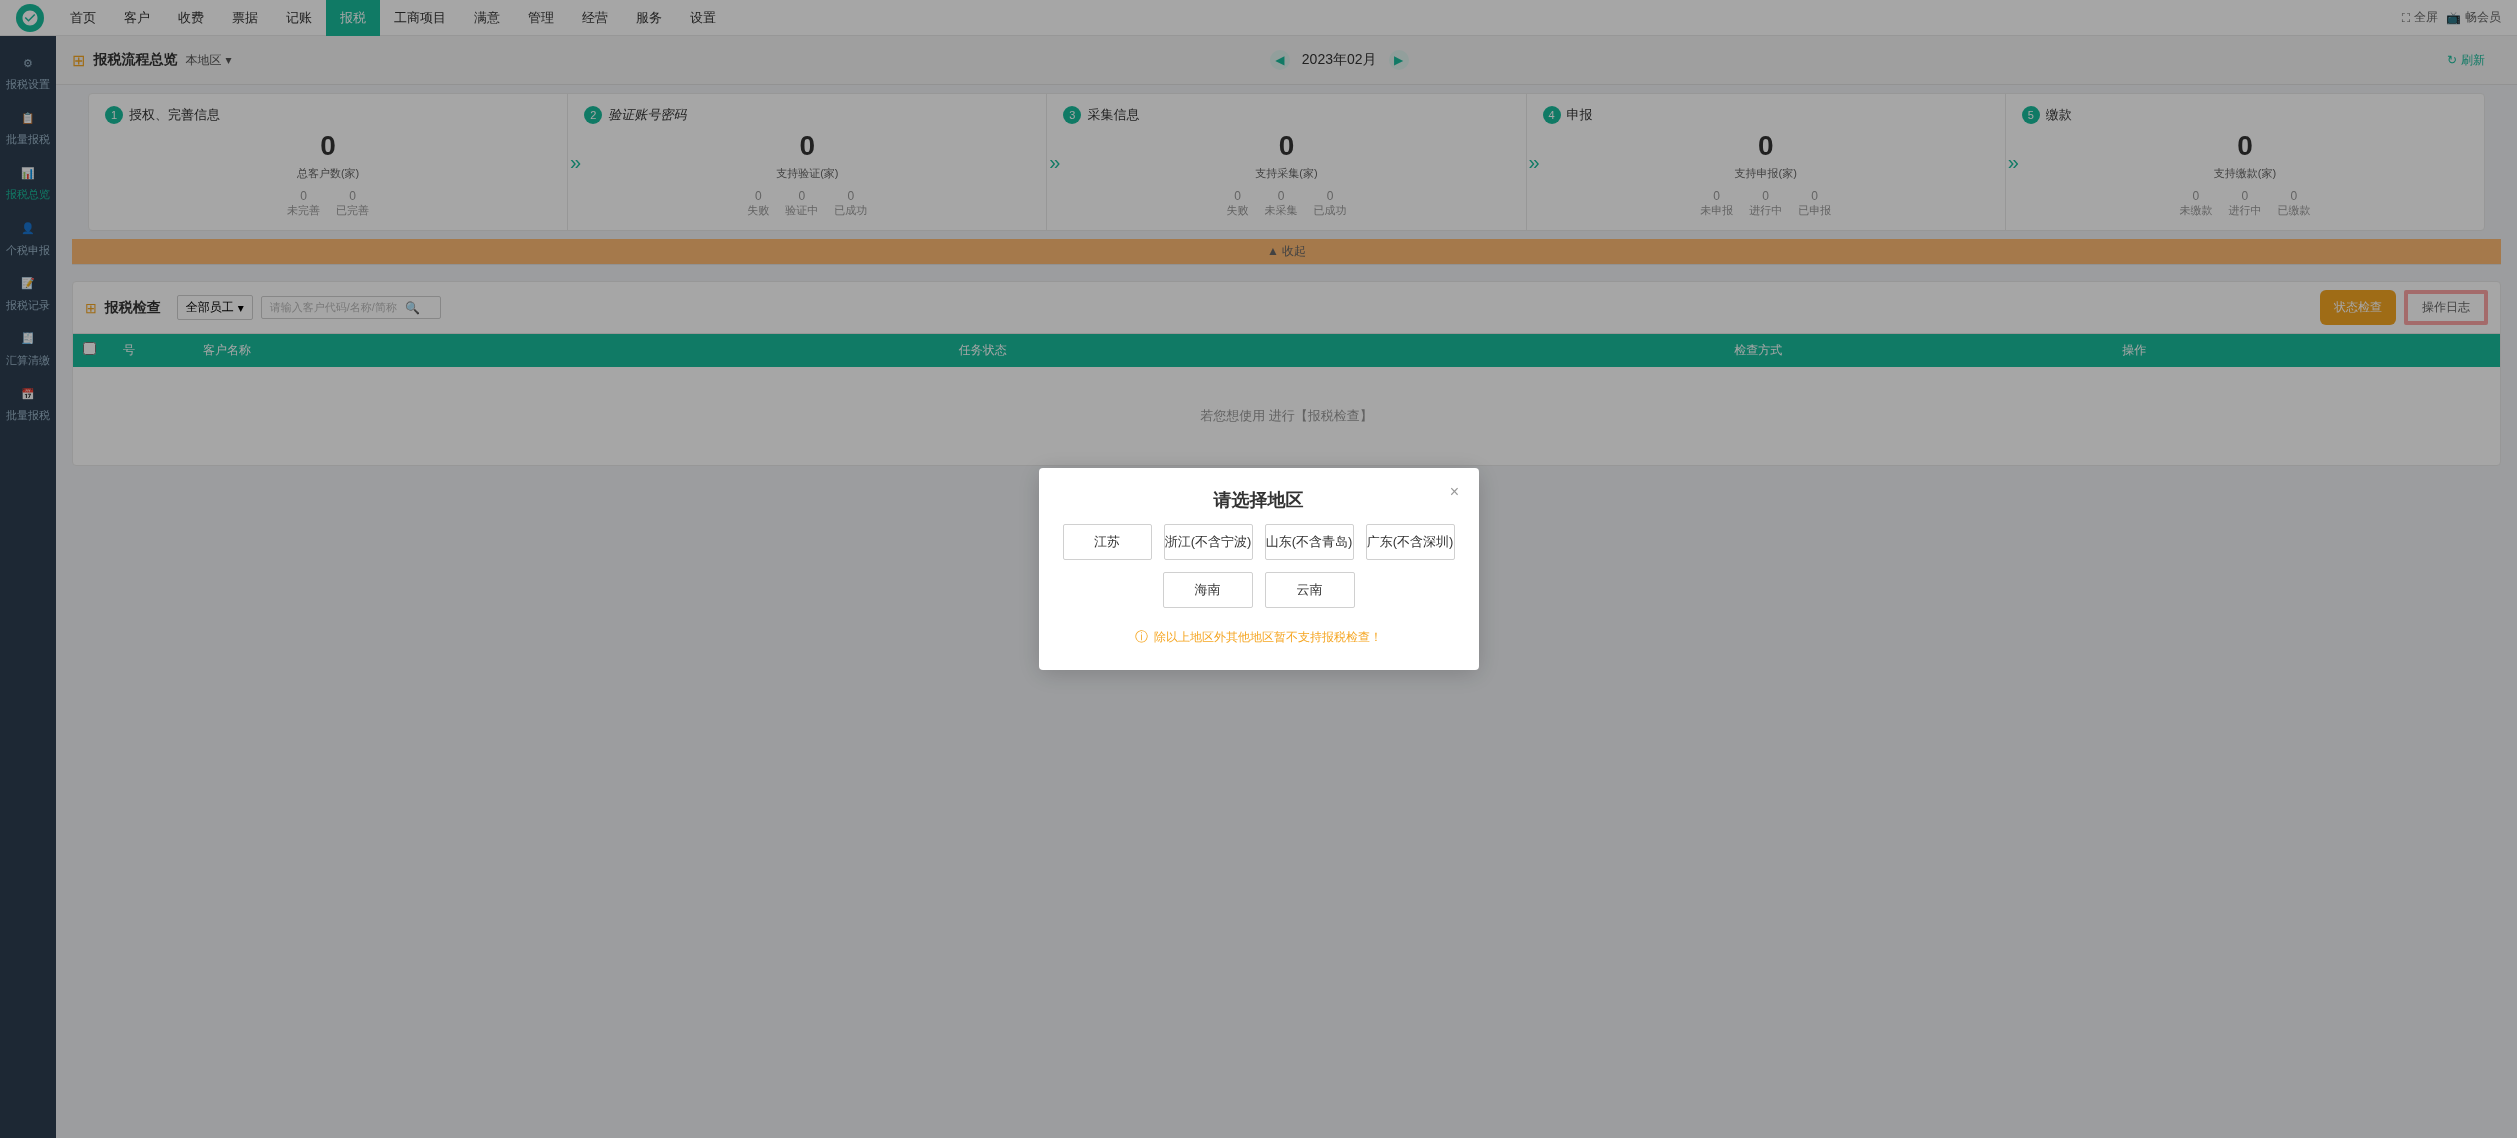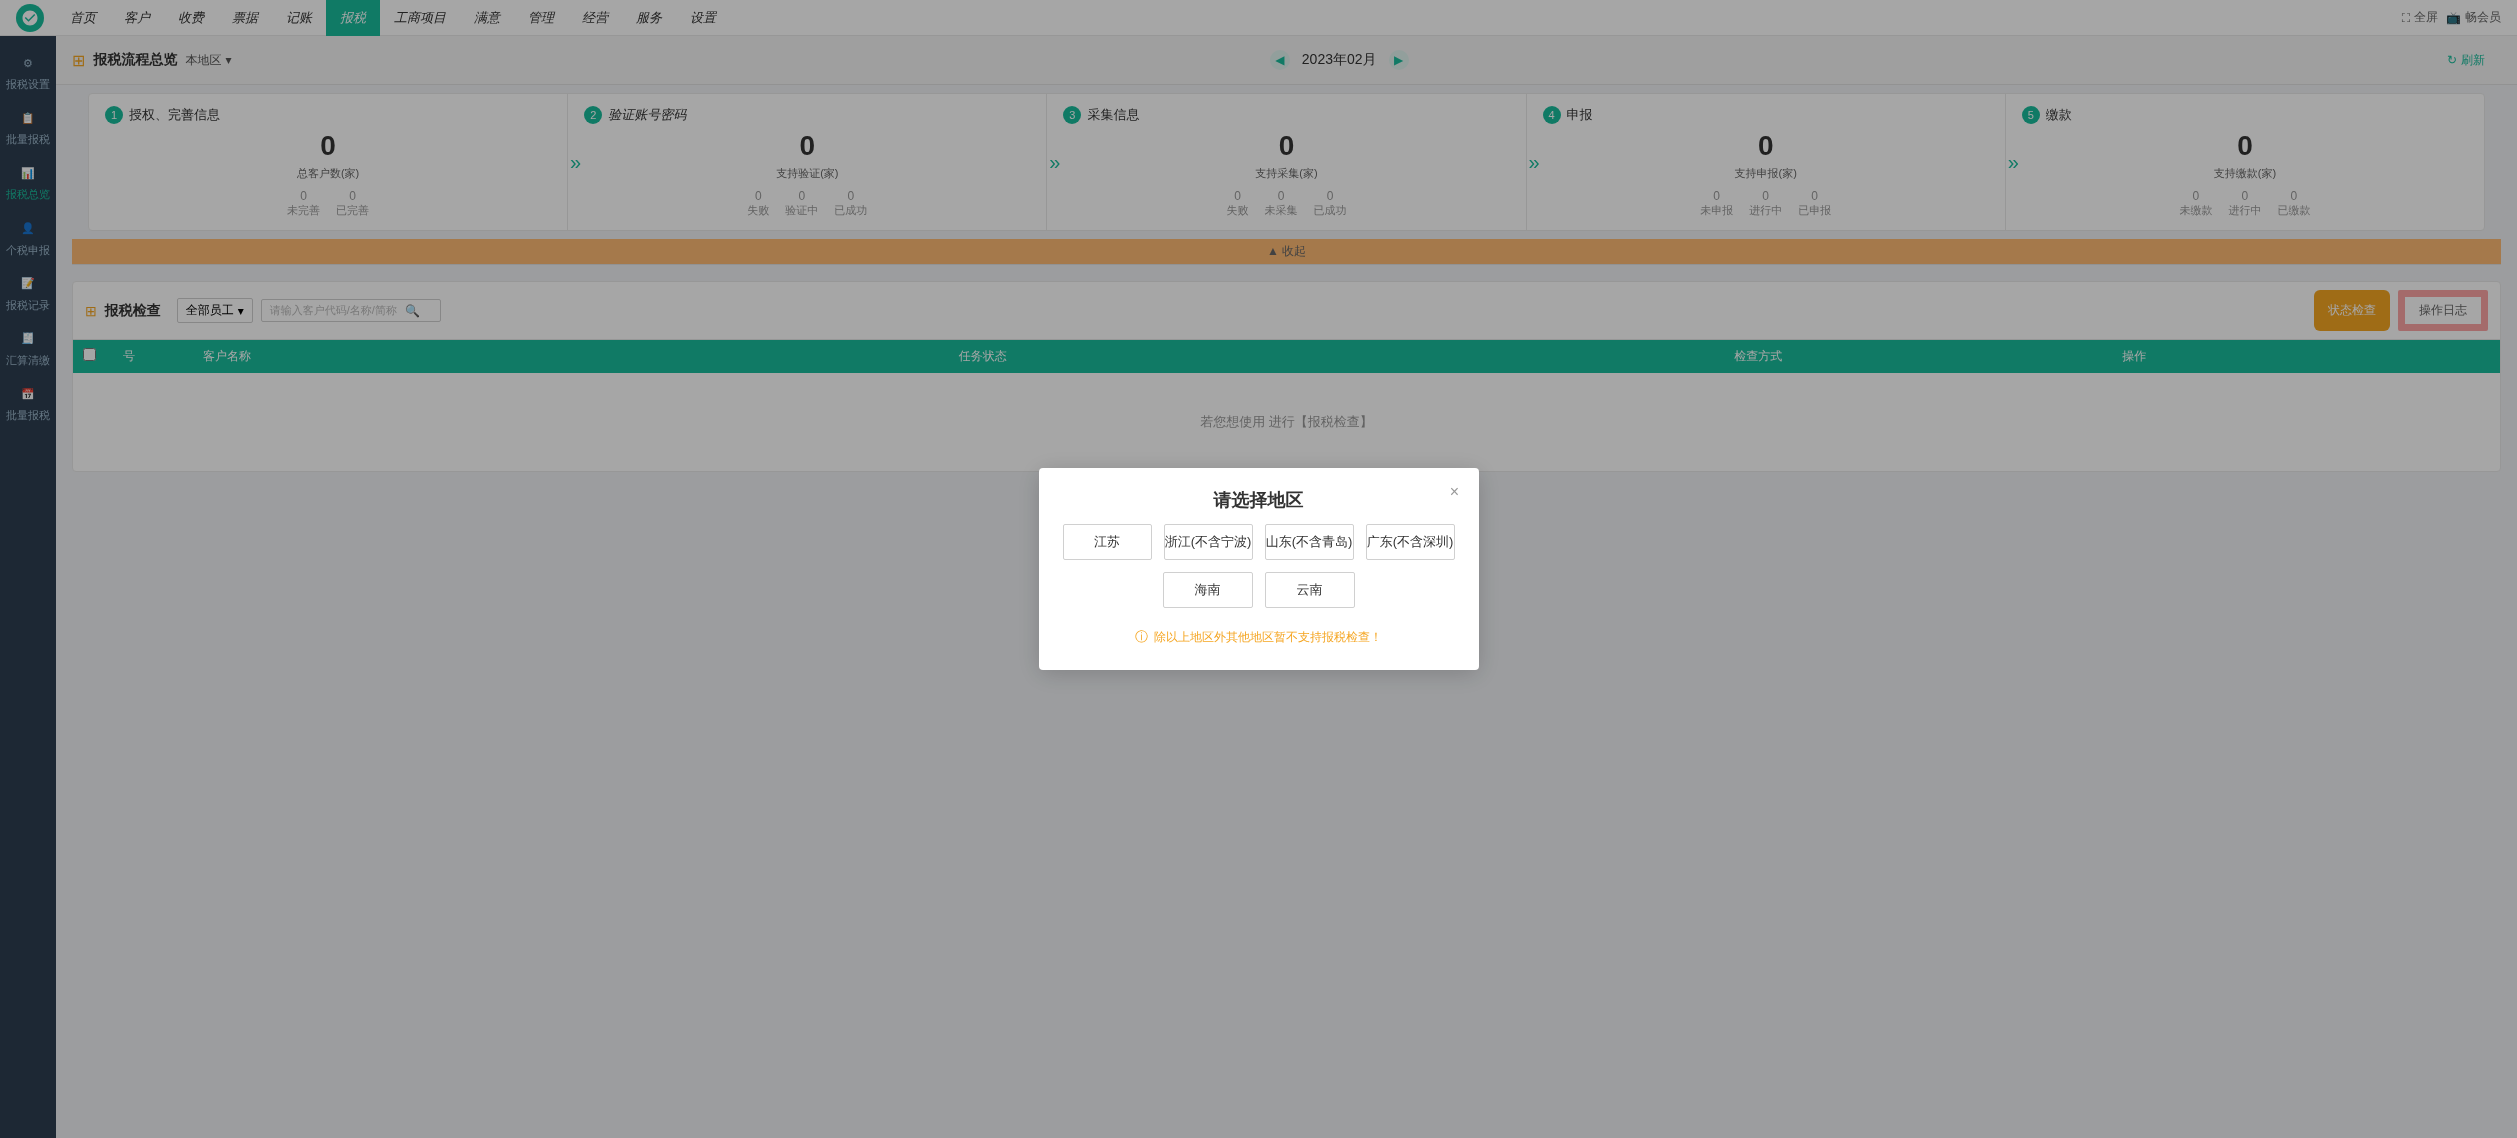--- a/index.html
+++ b/index.html
@@ -27,21 +27,20 @@
     .top-nav-logo svg { width: 18px; height: 18px; }
     .top-nav-items { display: flex; align-items: center; gap: 0; flex: 1; }
     .top-nav-item {
       padding: 0 14px;
       height: 36px;
       display: flex; align-items: center;
       cursor: pointer;
       font-size: 13px;
       color: #333;
       white-space: nowrap;
-      font-style: italic;
     }
     .top-nav-item.active {
       background: #1abc9c;
       color: #fff;
     }
     .top-nav-right { display: flex; align-items: center; gap: 8px; margin-left: auto; }
     .top-nav-right-item { font-size: 12px; color: #666; cursor: pointer; display: flex; align-items: center; gap: 4px; }
 
     
     .layout { display: flex; height: calc(100vh - 36px); }
@@ -109,21 +108,21 @@
 
     
     .tax-check-section { margin: 8px 16px; background: #fff; border: 1px solid #e8e8e8; border-radius: 4px; }
     .tax-check-header { display: flex; align-items: center; padding: 8px 12px; border-bottom: 1px solid #e8e8e8; gap: 8px; }
     .tax-check-title { font-size: 14px; font-weight: bold; color: #333; }
     .tax-check-controls { display: flex; align-items: center; gap: 8px; margin-left: 8px; }
     .select-box { border: 1px solid #d0d0d0; border-radius: 2px; padding: 3px 8px; font-size: 12px; background: #fff; cursor: pointer; display: flex; align-items: center; gap: 4px; }
     .search-box { border: 1px solid #d0d0d0; border-radius: 2px; padding: 3px 8px; font-size: 12px; background: #fff; width: 180px; display: flex; align-items: center; gap: 4px; color: #999; }
     .tax-check-right { margin-left: auto; display: flex; gap: 8px; }
     .btn-orange { background: #f5a623; color: #fff; border: none; padding: 5px 14px; border-radius: 6px; cursor: pointer; font-size: 12px; }
-    .btn-outline { background: #fff; color: #666; border: 7px solid #fca5a5; padding: 5px 14px; border-radius: 2px; cursor: pointer; font-size: 12px; }
+    .btn-outline { background: #fff; color: #666; border: 4px solid #fca5a5; padding: 5px 14px; border-radius: 2px; cursor: pointer; font-size: 12px; }
 
     
     .table-header { display: flex; background: #1abc9c; color: #fff; font-size: 12px; }
     .th { padding: 8px 10px; flex: 1; }
     .th.small { flex: 0 0 40px; }
     .th.medium { flex: 0 0 80px; }
     .th.large { flex: 2; }
 
     
     .empty-state { padding: 40px; text-align: center; color: #999; font-size: 13px; }

